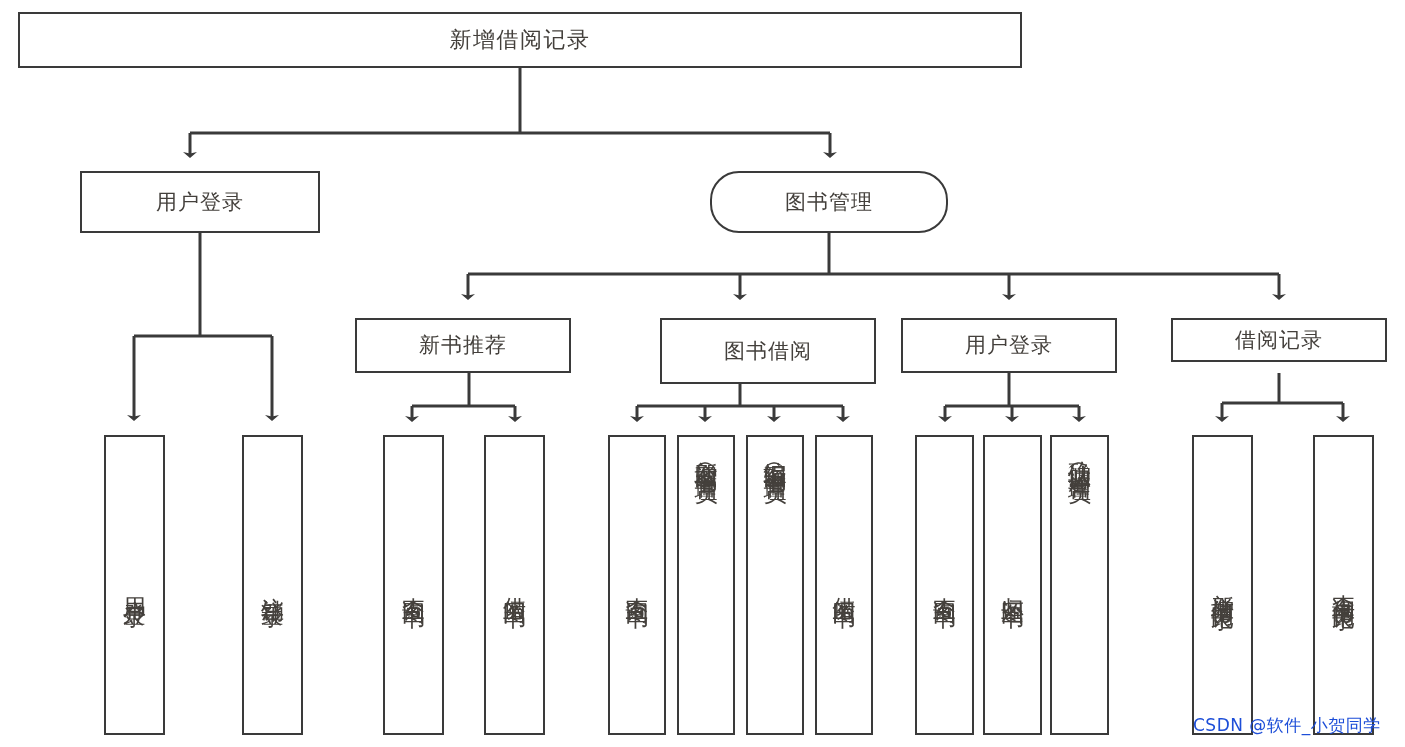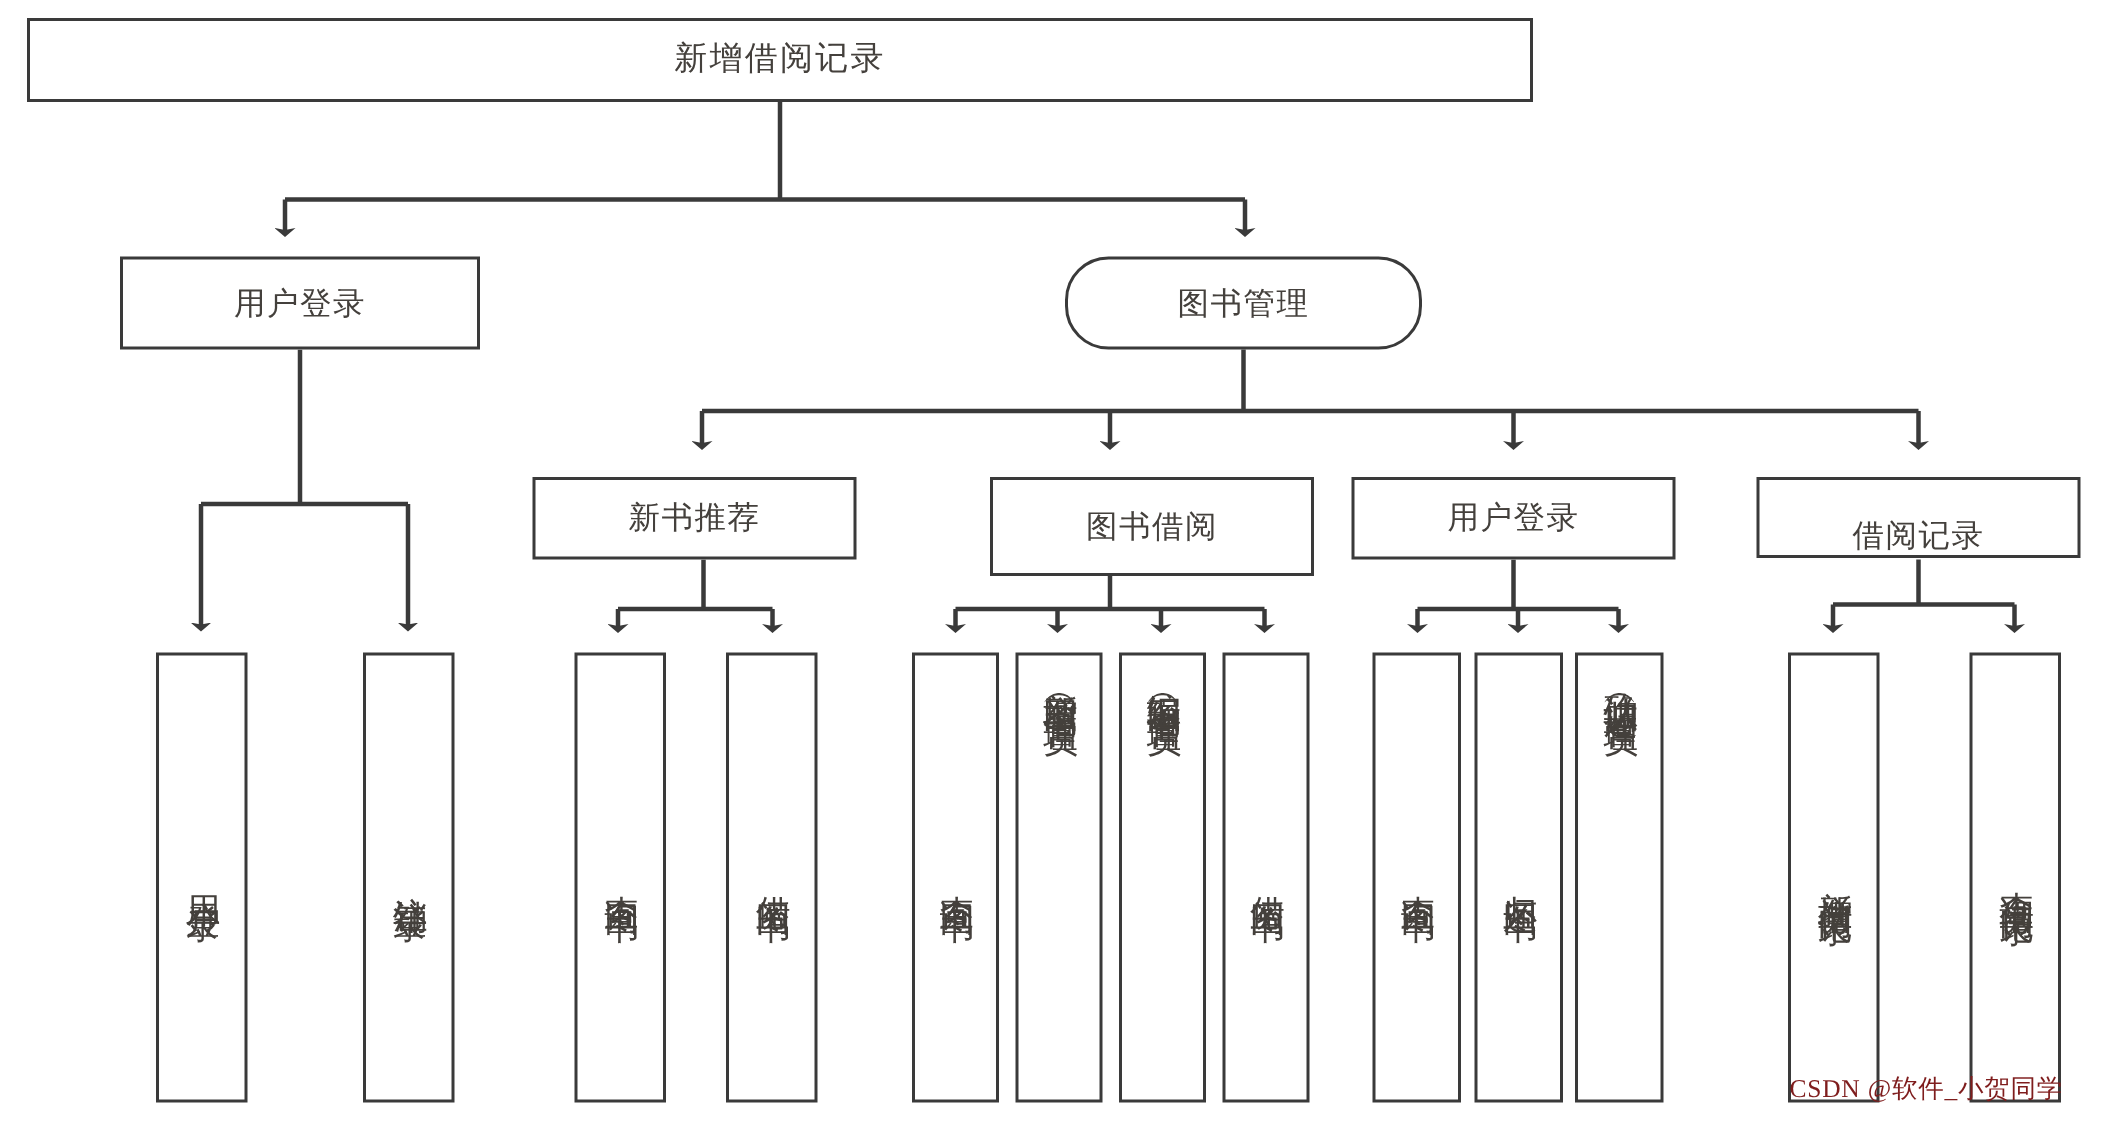--- a/index.html
+++ b/index.html
@@ -61,26 +61,25 @@
     font-size: 23px;
     letter-spacing: 3px;
     line-height: 1;
   }
   .node.v.mid {
     align-items: center;
     padding-top: 0;
   }
   .watermark {
     position: absolute;
-    color: #7f1d1d;
+    color: #1d4ed8;
     font-size: 17px;
     letter-spacing: 0.5px;
     white-space: nowrap;
     user-select: none;
-    font-family: Liberation Serif, serif;
   }
 </style>
 </head>
 <body>
 
 <div id="canvas">
 
   <svg id="wires" viewBox="0 0 1405 747">
     <defs>
       <marker id="arw" markerWidth="12" markerHeight="14" refX="3" refY="7" orient="auto" markerUnits="userSpaceOnUse">
@@ -144,21 +143,21 @@
 
   <div class="node h" style="left:355px; top:318px; width:216px; height:55px;">
     <span class="lbl">新书推荐</span>
   </div>
   <div class="node h" style="left:660px; top:318px; width:216px; height:66px;">
     <span class="lbl">图书借阅</span>
   </div>
   <div class="node h" style="left:901px; top:318px; width:216px; height:55px;">
     <span class="lbl">用户登录</span>
   </div>
-  <div class="node h" style="left:1171px; top:318px; width:216px; height:54px;align-items:flex-end;">
+  <div class="node h" style="left:1171px; top:318px; width:216px; height:44px;">
     <span class="lbl">借阅记录</span>
   </div>
 
   <div class="node v mid" style="left:104px; top:435px; width:61px; height:300px;">
     <span class="lbl">用户登录</span>
   </div>
   <div class="node v mid" style="left:242px; top:435px; width:61px; height:300px;">
     <span class="lbl">注销登录</span>
   </div>
 

